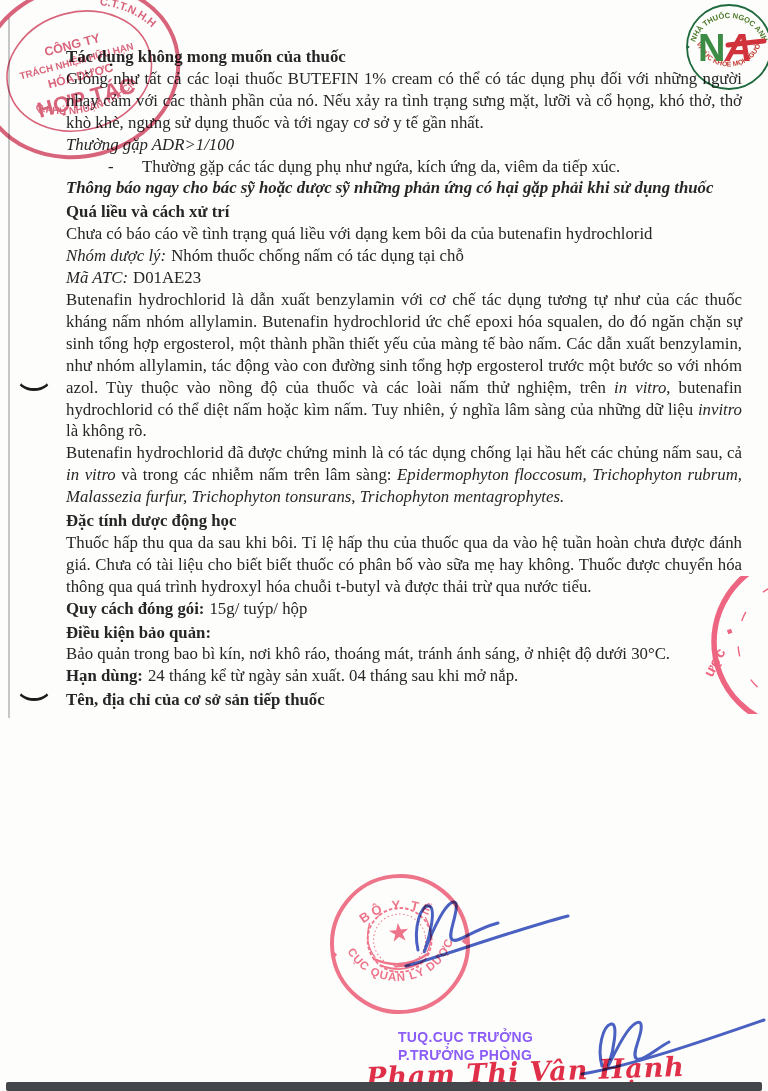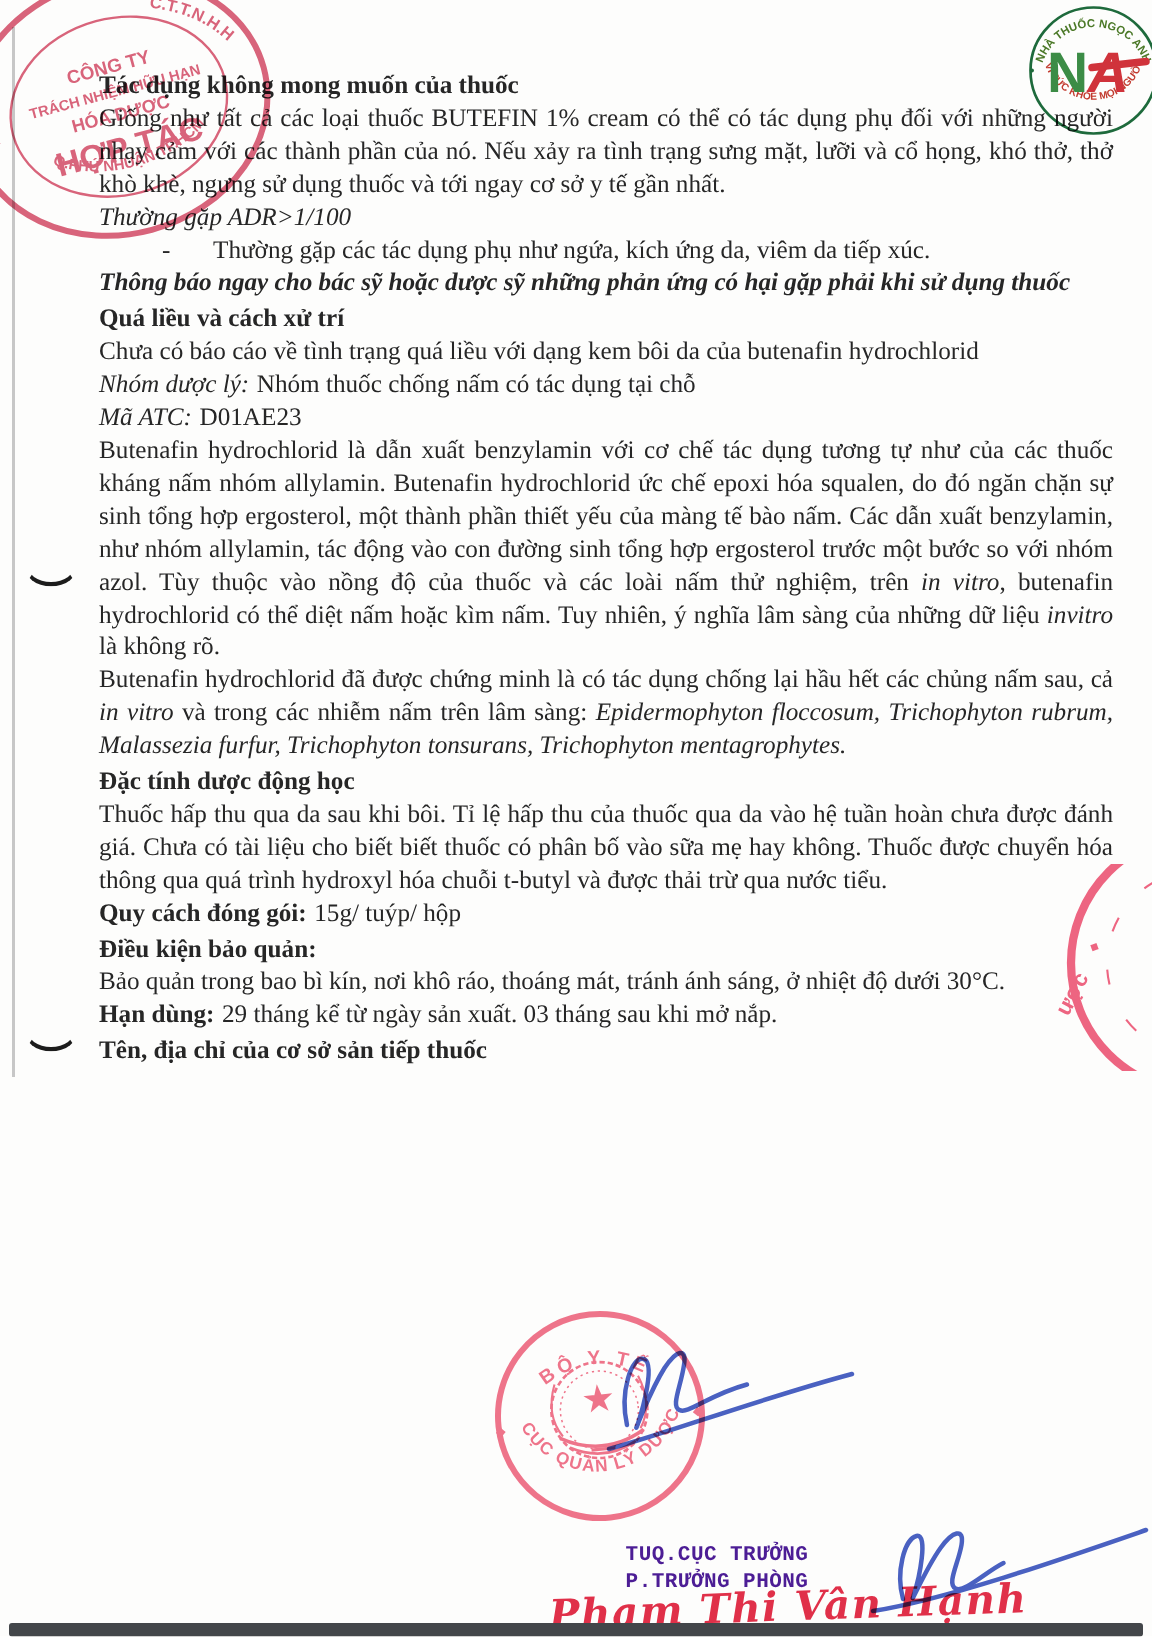--- a/index.html
+++ b/index.html
@@ -28,23 +28,23 @@
 
   
   .stamp{position:absolute;mix-blend-mode:multiply;}
   .company-stamp{left:-36px;top:-32px;transform:rotate(-15deg);opacity:.88;z-index:4;}
   .pharmacy-logo{left:676px;top:0px;z-index:4;}
   .ministry-stamp{left:314px;top:858px;transform:rotate(-6deg);opacity:.85;z-index:4;}
   .edge-stamp{left:694px;top:576px;opacity:.9;z-index:4;}
   .sig-a{left:398px;top:876px;z-index:6;}
   .sig-b{left:572px;top:1006px;z-index:6;}
 
-  .approval{position:absolute;left:398px;top:1028px;width:160px;text-align:center;z-index:5;
-            font-family:Liberation Mono, monospace;font-weight:bold;
-            font-size:14px;line-height:18px;color:#4c1d95;letter-spacing:.3px;}
+  .approval{position:absolute;left:398px;top:1028px;width:160px;text-align:left;z-index:5;
+            font-family:Liberation Sans, sans-serif;font-weight:bold;
+            font-size:14px;line-height:18px;color:#8b5cf6;letter-spacing:.3px;}
   .signer{position:absolute;left:366px;top:1058px;width:220px;z-index:5;color:#e03049;
           font-family:"DejaVu Serif",serif;font-style:italic;font-weight:bold;
           font-size:27px;letter-spacing:1px;transform:rotate(-2deg);white-space:nowrap;}
 </style>
 </head>
 <body>
 
 <div class="page">
 
   <div class="edge-line"></div>
@@ -65,21 +65,21 @@
     <p class="nojust"><span class="i lbl">Mã ATC:</span><span>D01AE23</span></p>
     <p><span>Butenafin hydrochlorid là dẫn xuất benzylamin với cơ chế tác dụng tương tự như của các thuốc kháng nấm nhóm allylamin. Butenafin hydrochlorid ức chế epoxi hóa squalen, do đó ngăn chặn sự sinh tổng hợp ergosterol, một thành phần thiết yếu của màng tế bào nấm. Các dẫn xuất benzylamin, như nhóm allylamin, tác động vào con đường sinh tổng hợp ergosterol trước một bước so với nhóm azol. Tùy thuộc vào nồng độ của thuốc và các loài nấm thử nghiệm, trên </span><span class="i">in vitro</span><span>, butenafin hydrochlorid có thể diệt nấm hoặc kìm nấm. Tuy nhiên, ý nghĩa lâm sàng của những dữ liệu </span><span class="i">invitro</span><span> là không rõ.</span></p>
     <p><span>Butenafin hydrochlorid đã được chứng minh là có tác dụng chống lại hầu hết các chủng nấm sau, cả </span><span class="i">in vitro</span><span> và trong các nhiễm nấm trên lâm sàng: </span><span class="i">Epidermophyton floccosum, Trichophyton rubrum, Malassezia furfur, Trichophyton tonsurans, Trichophyton mentagrophytes.</span></p>
 
     <p class="h">Đặc tính dược động học</p>
     <p>Thuốc hấp thu qua da sau khi bôi. Tỉ lệ hấp thu của thuốc qua da vào hệ tuần hoàn chưa được đánh giá. Chưa có tài liệu cho biết biết thuốc có phân bố vào sữa mẹ hay không. Thuốc được chuyển hóa thông qua quá trình hydroxyl hóa chuỗi t-butyl và được thải trừ qua nước tiểu.</p>
 
     <p class="nojust"><span class="b lbl">Quy cách đóng gói:</span><span>15g/ tuýp/ hộp</span></p>
     <p class="h">Điều kiện bảo quản:</p>
     <p class="nojust">Bảo quản trong bao bì kín, nơi khô ráo, thoáng mát, tránh ánh sáng, ở nhiệt độ dưới 30°C.</p>
-    <p class="nojust"><span class="b lbl">Hạn dùng:</span><span>29 tháng kể từ ngày sản xuất. 03 tháng sau khi mở nắp.</span></p>
+    <p class="nojust"><span class="b lbl">Hạn dùng:</span><span>24 tháng kể từ ngày sản xuất. 04 tháng sau khi mở nắp.</span></p>
     <p class="h">Tên, địa chỉ của cơ sở sản tiếp thuốc</p>
   </div>
 
   <svg class="stamp company-stamp" width="232" height="212" viewBox="0 0 232 212">
     <defs>
       <path id="co-top" d="M 24 116 A 92 78 0 0 1 208 116"></path>
       <path id="co-bot" d="M 40 104 A 84 70 0 0 0 192 104"></path>
     </defs>
     <g fill="none" stroke="#d5506a">
       <ellipse cx="116" cy="103" rx="100" ry="85" stroke-width="4"></ellipse>

